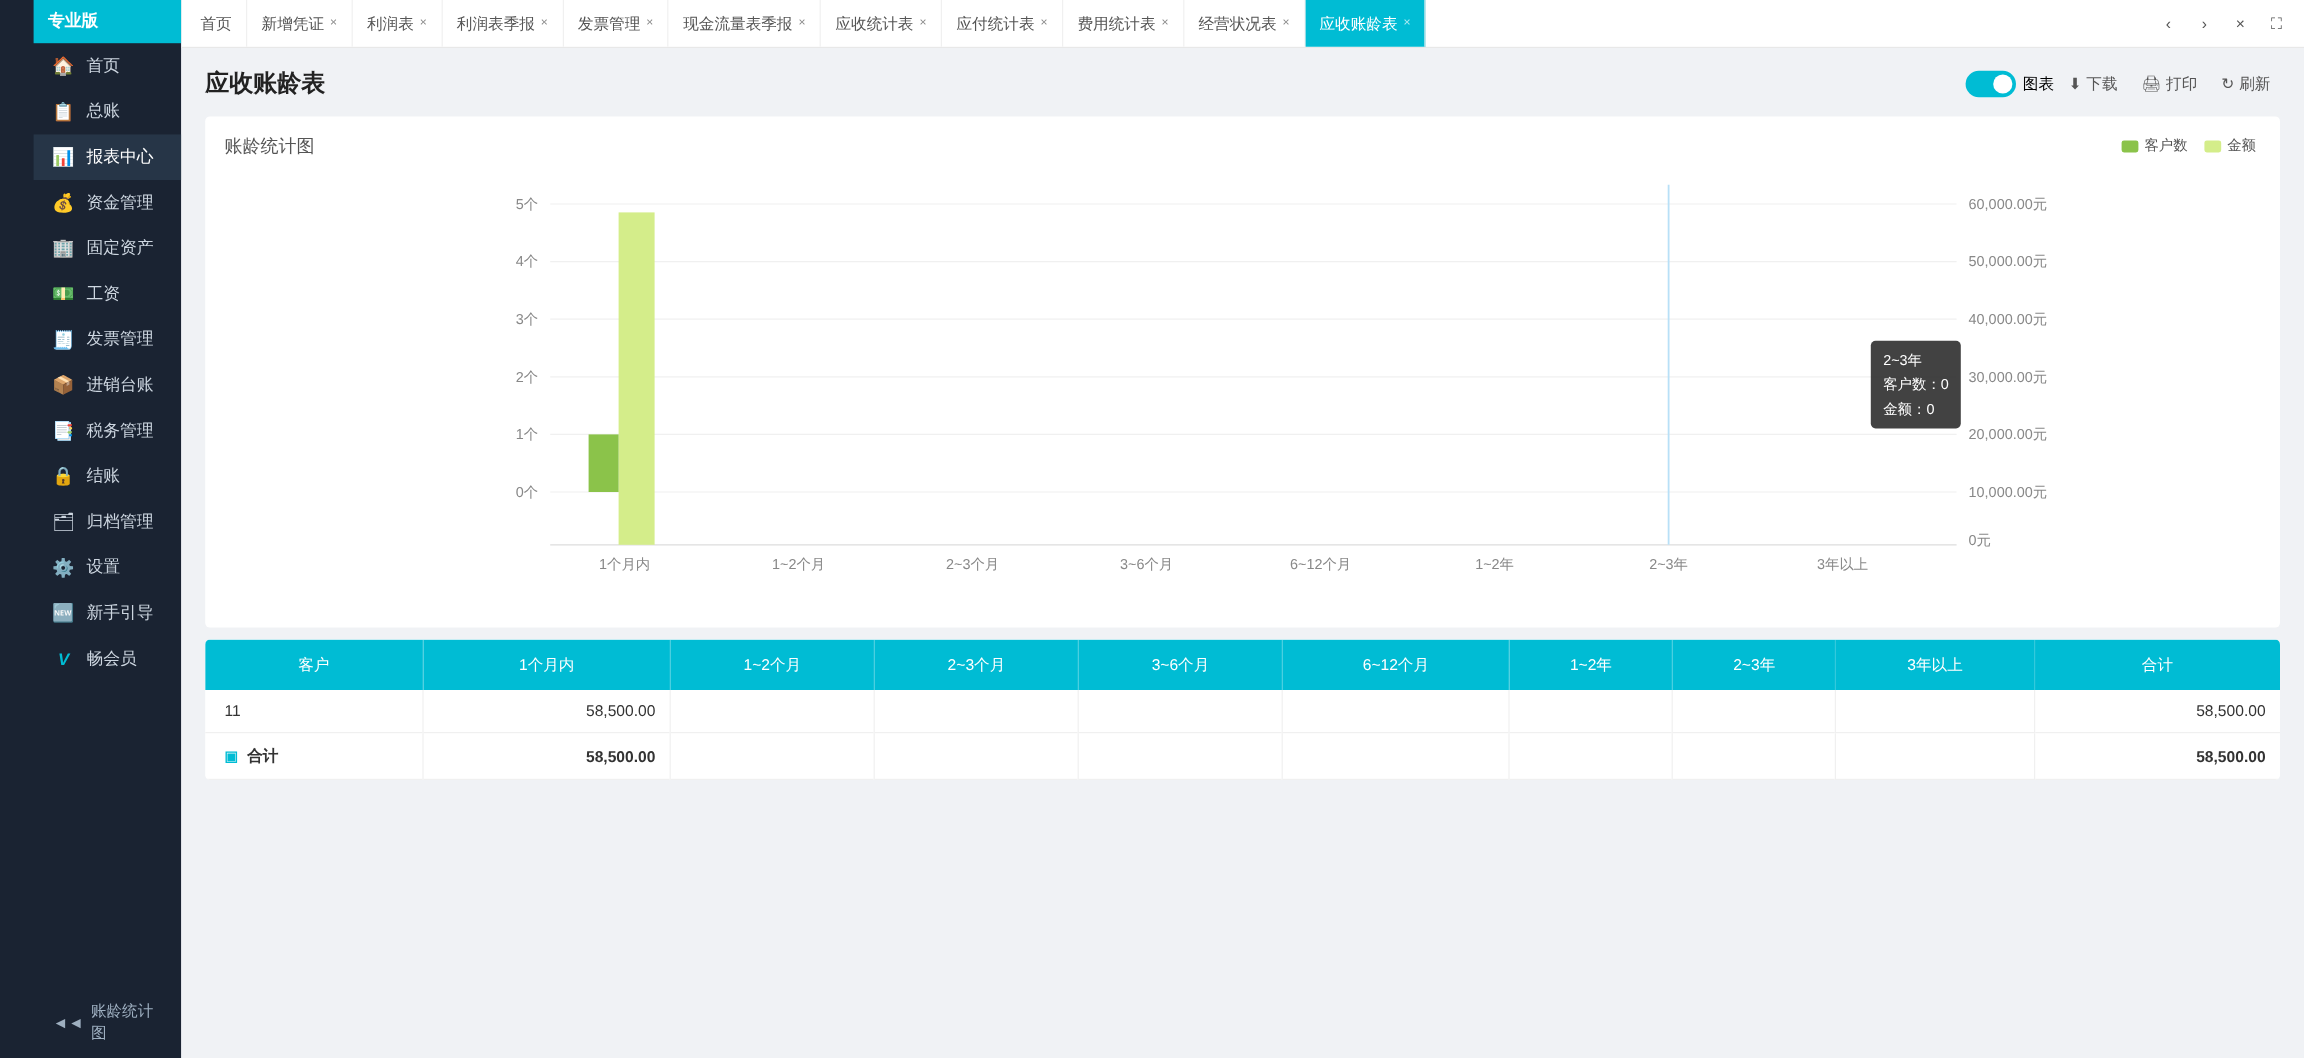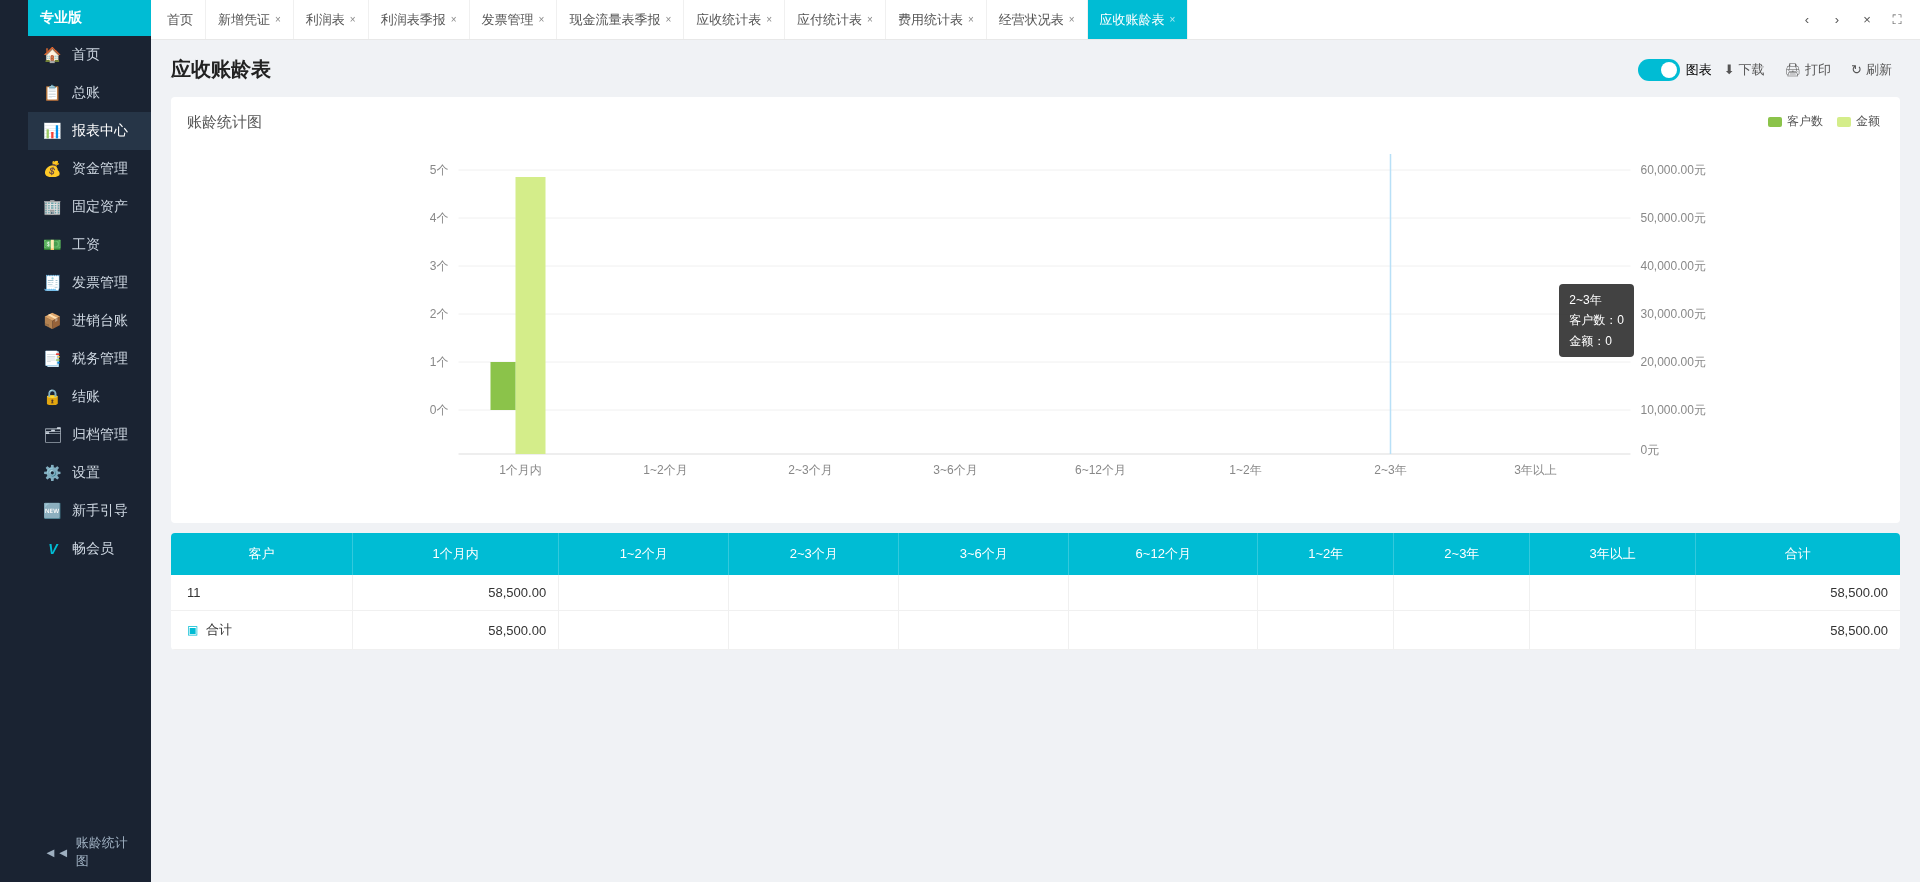--- a/index.html
+++ b/index.html
@@ -237,21 +237,21 @@
     }
     .data-table tbody td {
       padding: 10px 8px;
       text-align: center;
       font-size: 13px;
       color: #333;
       border-right: 1px solid #f0f0f0;
     }
     .data-table tbody td:last-child { border-right: none; }
     .data-table tbody td:first-child { text-align: left; padding-left: 16px; }
-    .total-row td { font-weight: normal; }
+    .total-row td { font-weight: bold; }
     .total-icon { color: #00bcd4; margin-right: 4px; font-size: 12px; }
 
     
     .content::-webkit-scrollbar { width: 6px; }
     .content::-webkit-scrollbar-track { background: #f0f2f5; }
     .content::-webkit-scrollbar-thumb { background: #ccc; border-radius: 3px; }
   </style>
 </head>
 <body>
 

